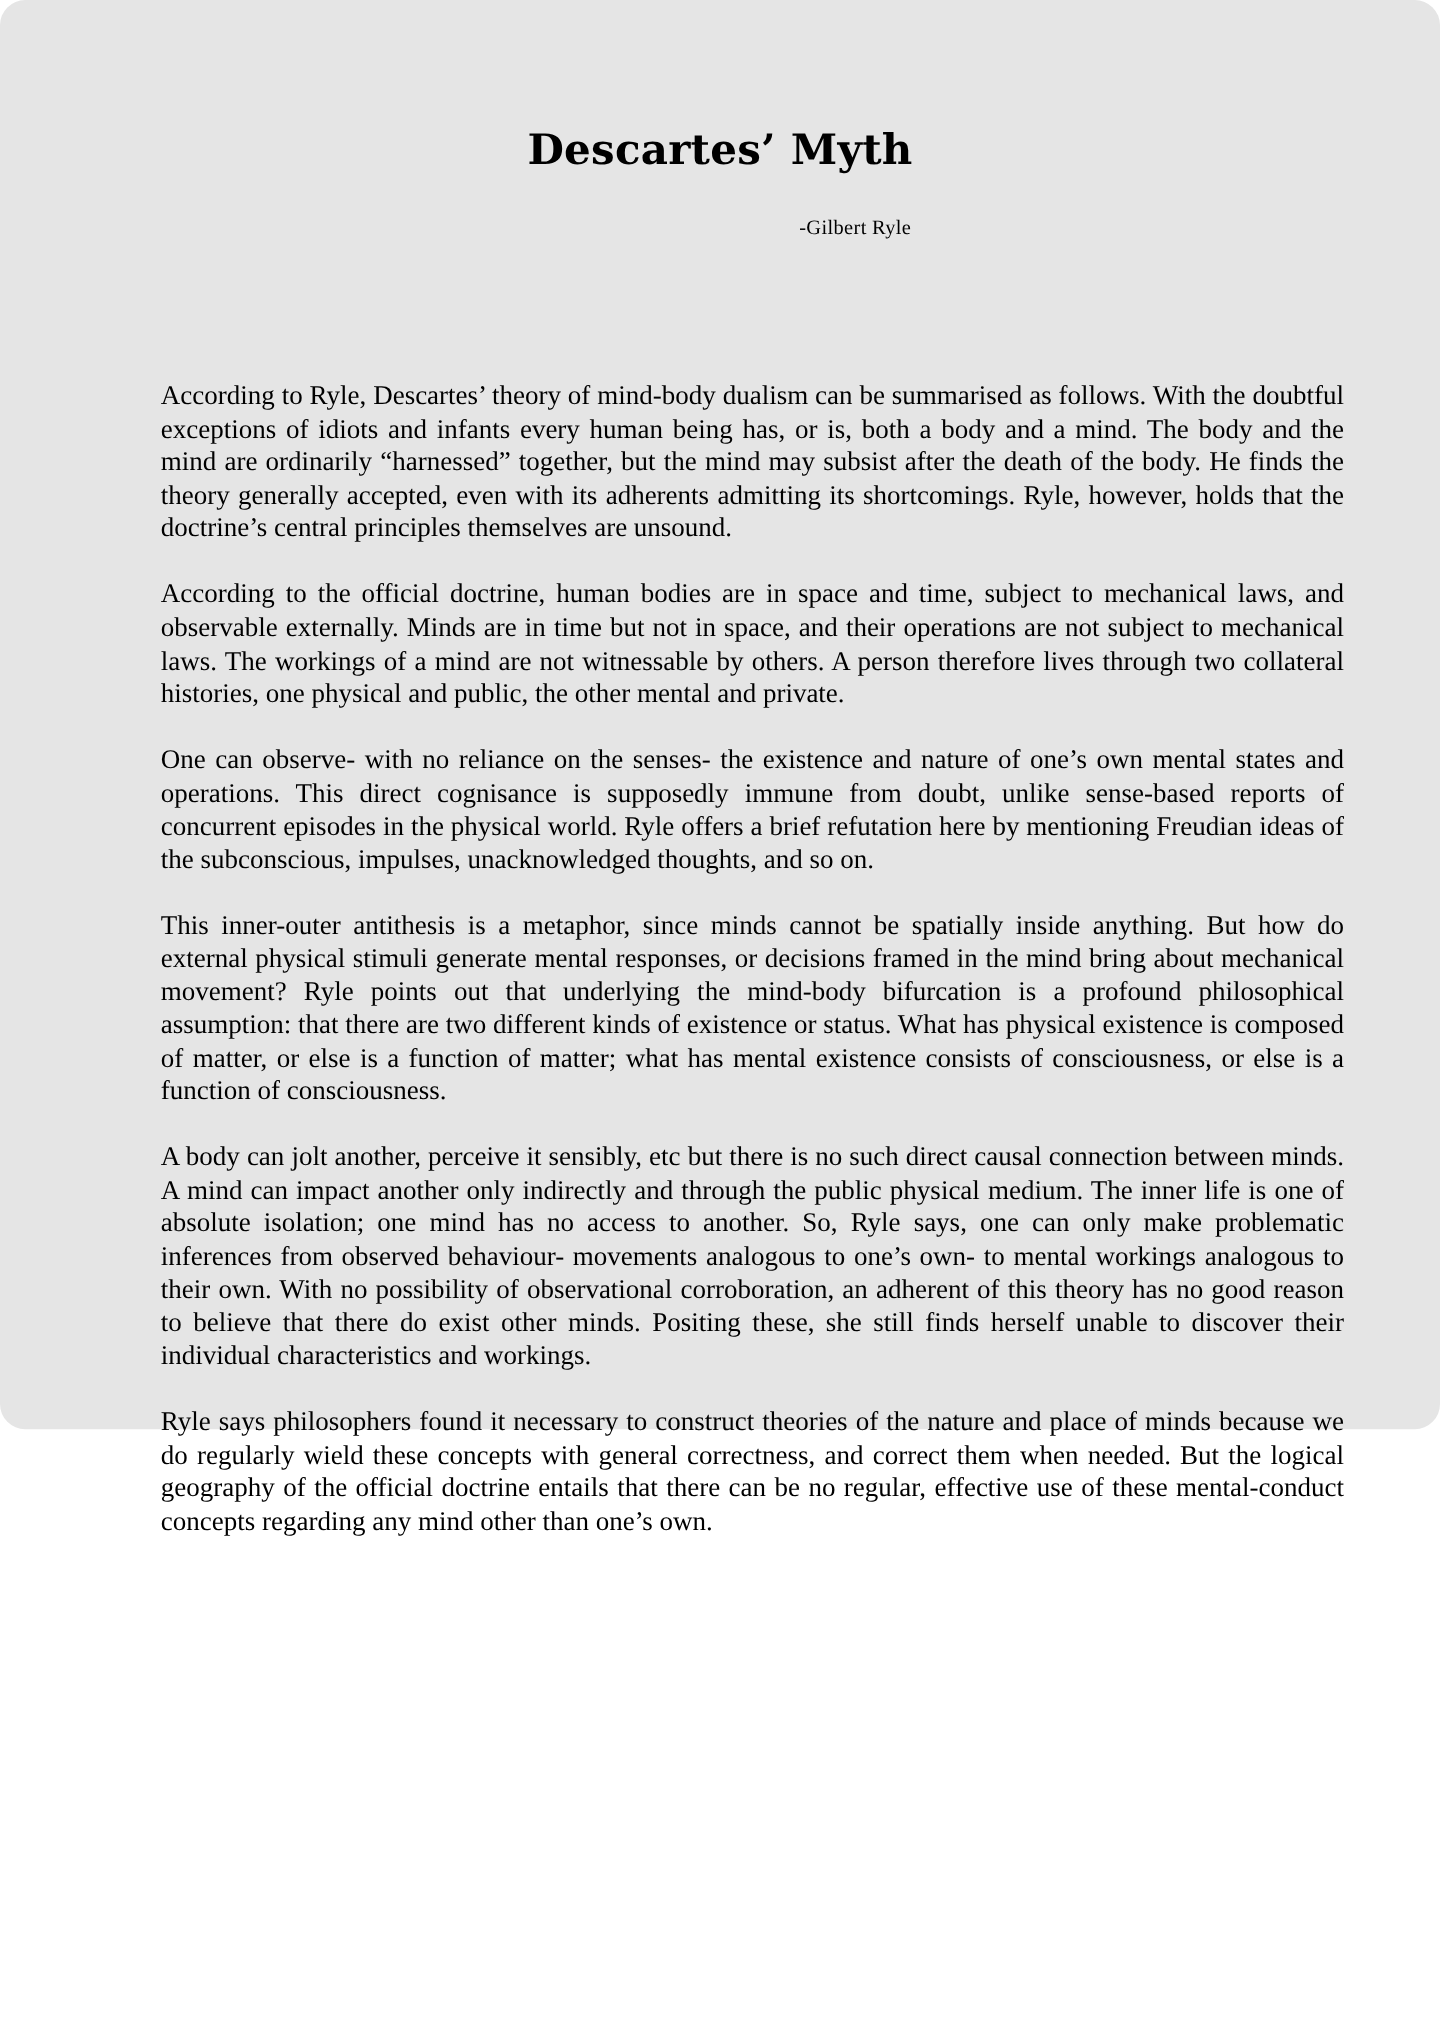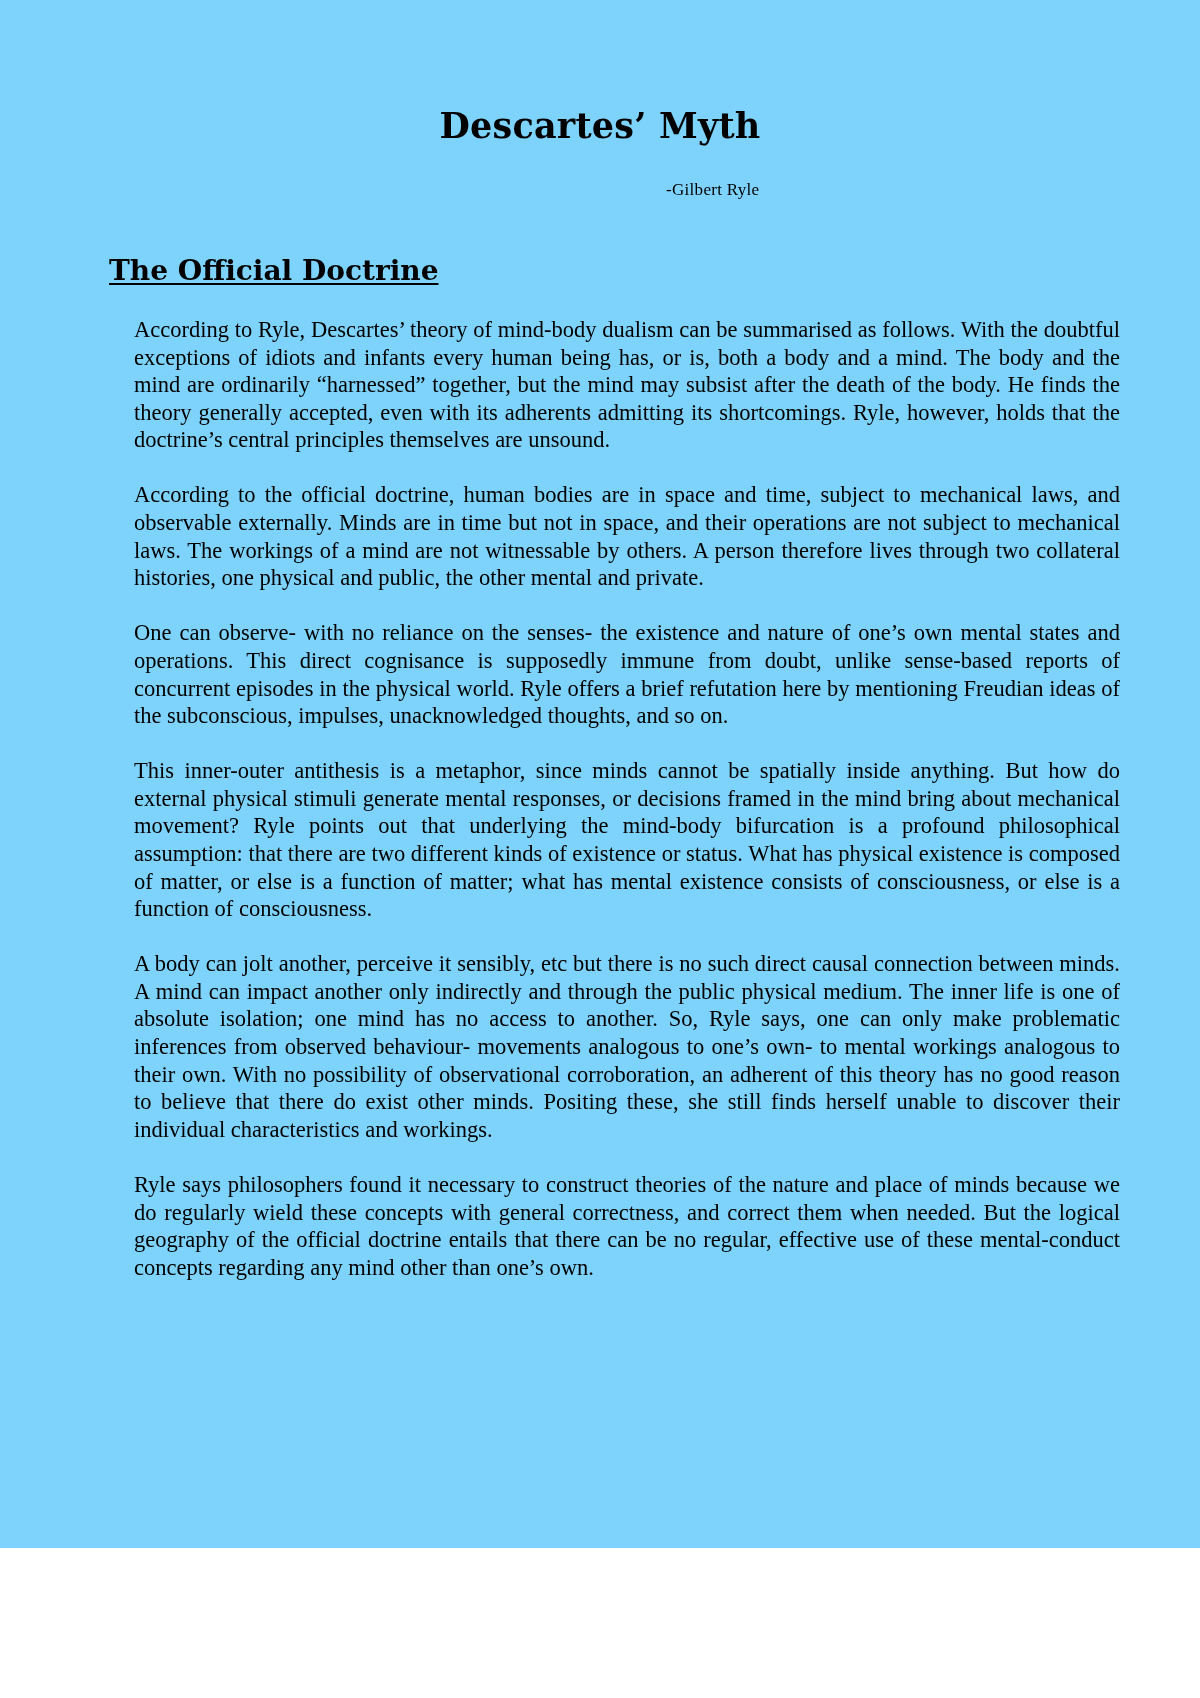--- a/index.html
+++ b/index.html
@@ -13,22 +13,23 @@
     position: relative;
     overflow: hidden;
     color: #000000;
     font-family: "DejaVu Serif", "Liberation Serif", serif;
   }
   .page {
     position: absolute;
     left: 0;
     top: 0;
     width: 1200px;
-    height: 1548px;
-    background: #7dd3fc;
+    height: 1191px;
+    background: #e5e5e5;
+    border-radius: 21px;
   }
   .title {
     position: absolute;
     top: 104px;
     left: 0;
     width: 1200px;
     text-align: center;
     font-family: "DejaVu Serif", serif;
     font-weight: bold;
     font-size: 35px;
@@ -74,21 +75,20 @@
     text-align: justify;
     hyphens: none;
   }
 </style>
 </head>
 <body>
 
 <div class="page">
   <h1 class="title">Descartes’ Myth</h1>
   <p class="author">-Gilbert Ryle</p>
-  <h2 class="heading">The Official Doctrine</h2>
 
   <div class="body">
     <p class="para">According to Ryle, Descartes’ theory of mind-body dualism can be summarised as follows. With the doubtful exceptions of idiots and infants every human being has, or is, both a body and a mind. The body and the mind are ordinarily “harnessed” together, but the mind may subsist after the death of the body. He finds the theory generally accepted, even with its adherents admitting its shortcomings. Ryle, however, holds that the doctrine’s central principles themselves are unsound.</p>
     <p class="para">According to the official doctrine, human bodies are in space and time, subject to mechanical laws, and observable externally. Minds are in time but not in space, and their operations are not subject to mechanical laws. The workings of a mind are not witnessable by others. A person therefore lives through two collateral histories, one physical and public, the other mental and private.</p>
     <p class="para">One can observe- with no reliance on the senses- the existence and nature of one’s own mental states and operations. This direct cognisance is supposedly immune from doubt, unlike sense-based reports of concurrent episodes in the physical world. Ryle offers a brief refutation here by mentioning Freudian ideas of the subconscious, impulses, unacknowledged thoughts, and so on.</p>
     <p class="para">This inner-outer antithesis is a metaphor, since minds cannot be spatially inside anything. But how do external physical stimuli generate mental responses, or decisions framed in the mind bring about mechanical movement? Ryle points out that underlying the mind-body bifurcation is a profound philosophical assumption: that there are two different kinds of existence or status. What has physical existence is composed of matter, or else is a function of matter; what has mental existence consists of consciousness, or else is a function of consciousness.</p>
     <p class="para">A body can jolt another, perceive it sensibly, etc but there is no such direct causal connection between minds. A mind can impact another only indirectly and through the public physical medium. The inner life is one of absolute isolation; one mind has no access to another. So, Ryle says, one can only make problematic inferences from observed behaviour- movements analogous to one’s own- to mental workings analogous to their own. With no possibility of observational corroboration, an adherent of this theory has no good reason to believe that there do exist other minds. Positing these, she still finds herself unable to discover their individual characteristics and workings.</p>
     <p class="para">Ryle says philosophers found it necessary to construct theories of the nature and place of minds because we do regularly wield these concepts with general correctness, and correct them when needed. But the logical geography of the official doctrine entails that there can be no regular, effective use of these mental-conduct concepts regarding any mind other than one’s own.</p>
   </div>
 </div>

